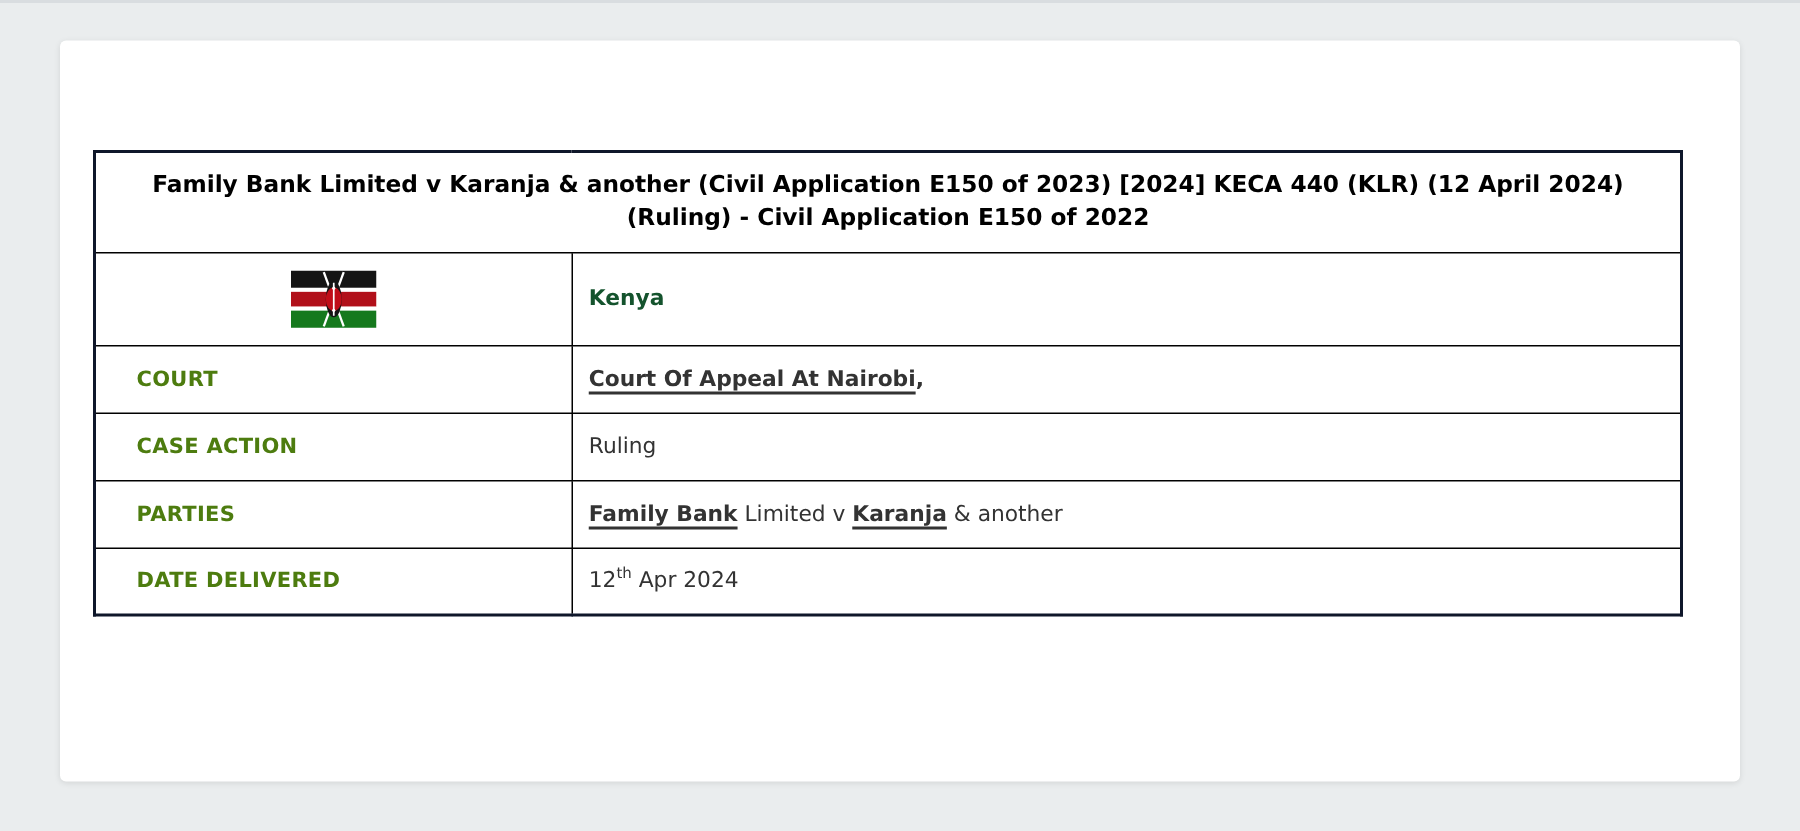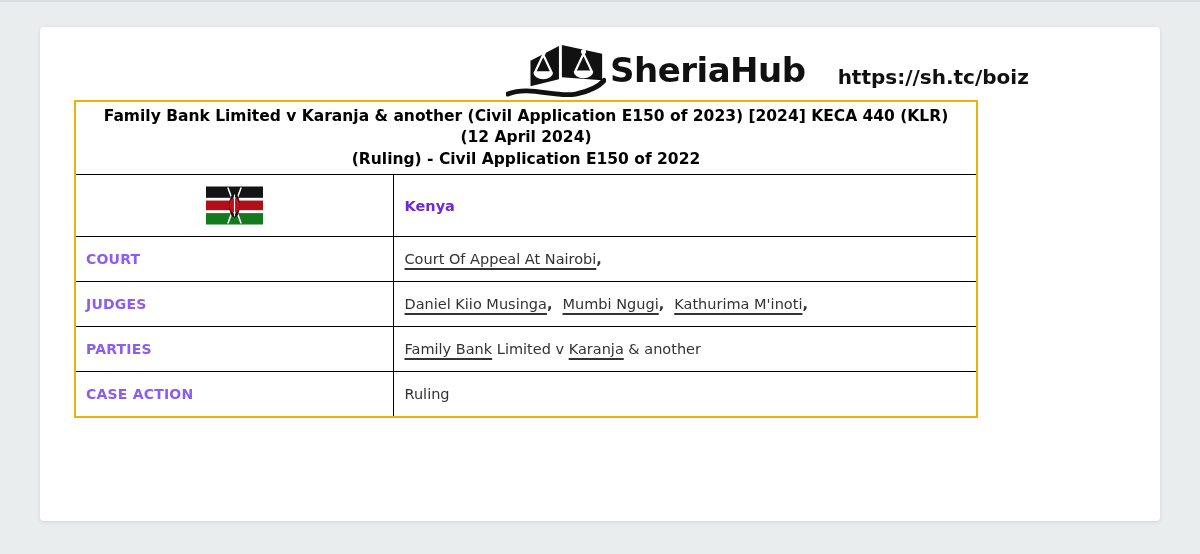--- a/index.html
+++ b/index.html
@@ -26,83 +26,62 @@
     font-size:34px;font-weight:bold;color:#111;
     letter-spacing:-0.5px;margin-left:4px;white-space:nowrap;
   }
   .site-url{
     font-size:20px;font-weight:bold;color:#111;
     margin-left:32px;margin-top:13px;white-space:nowrap;
     text-decoration:none;
   }
   
   table.case-table{
-    position:absolute;left:34px;top:73px;width:904px;
+    position:absolute;left:22px;top:73px;width:1060px;
     border-collapse:collapse;table-layout:fixed;
-    border:2px solid #eab308;
+    border:2px solid #0f172a;
   }
   .case-table td{
     border:1.5px solid #000;
     vertical-align:middle;
     box-sizing:border-box;
   }
   col.c1{width:318px;}
   .title-cell{
     height:67px;text-align:center;
     font-size:15.5px;font-weight:bold;color:#000;
     line-height:1.38;padding:4px 18px;
   }
   .title-line{display:block;}
   .flag-cell{height:62px;text-align:center;}
   .flag-svg{width:57px;height:39px;display:inline-block;vertical-align:middle;}
-  .country-cell{font-size:14.5px;font-weight:bold;color:#6d28d9;padding-left:11px;}
+  .country-cell{font-size:14.5px;font-weight:bold;color:#14532d;padding-left:11px;}
   .label-cell{
-    height:45px;padding-left:10px;
-    font-size:14px;font-weight:bold;color:#8b5cf6;letter-spacing:.2px;
+    height:45px;padding-left:27px;
+    font-size:14px;font-weight:bold;color:#4d7c0f;letter-spacing:.2px;
   }
   .value-cell{
     height:45px;padding-left:11px;
     font-size:14.5px;color:#333;white-space:pre-wrap;
   }
   .cell-link{
-    color:#333;font-weight:normal;text-decoration:underline;
+    color:#333;font-weight:bold;text-decoration:underline;
     text-decoration-thickness:1.5px;text-underline-offset:3.5px;
     cursor:pointer;
   }
   .btext{font-weight:bold;color:#333;}
   .value-cell sup{font-size:10px;line-height:0;}
 </style>
 </head>
 <body>
 
 <div class="top-strip"></div>
 
 <div class="card">
 
-  <div class="header">
-    <div class="header-inner">
-      <svg class="logo-icon" viewBox="0 0 100 55" aria-hidden="true">
-
-        <path d="M24,18 L53,3 L53,37 L24,44 Z" fill="#111"></path>
-        <path d="M56,2 L97,11 L97,38 L56,35 Z" fill="#111"></path>
-
-        <circle cx="37" cy="10" r="2.6" fill="#fff"></circle>
-        <path d="M37,12 L28.5,30 L45.5,30 Z" fill="none" stroke="#fff" stroke-width="2.2" stroke-linejoin="round"></path>
-        <path d="M27,30 A10,7 0 0 0 47,30 Z" fill="#fff"></path>
-
-        <circle cx="78" cy="9" r="2.6" fill="#fff"></circle>
-        <path d="M78,11 L69.5,29 L86.5,29 Z" fill="none" stroke="#fff" stroke-width="2.2" stroke-linejoin="round"></path>
-        <path d="M68,29 A10,7 0 0 0 88,29 Z" fill="#fff"></path>
-
-        <path d="M1,52 C22,43 50,56 70,52 C84,49 94,44 99,38" fill="none" stroke="#111" stroke-width="5" stroke-linecap="round"></path>
-      </svg>
-      <span class="brand">SheriaHub</span>
-      <a class="site-url">https://sh.tc/boiz</a>
-    </div>
-  </div>
 
   <table class="case-table">
     <colgroup>
         <col class="c1">
         <col>
       </colgroup>
     <tbody id="case-tbody">
       <tr>
         <td class="title-cell" colspan="2">
           <span class="title-line">Family Bank Limited v Karanja &amp; another (Civil Application E150 of 2023) [2024] KECA 440 (KLR) (12 April 2024)</span>
@@ -129,27 +108,27 @@
           </svg>
         </td>
         <td class="country-cell">Kenya</td>
       </tr>
 
     <tr>
           <td class="label-cell">COURT</td>
           <td class="value-cell"><a class="cell-link">Court Of Appeal At Nairobi</a><span class="btext">,</span></td>
         </tr>
         <tr>
-          <td class="label-cell">JUDGES</td>
-          <td class="value-cell"><a class="cell-link">Daniel Kiio Musinga</a><span class="btext">,  </span><a class="cell-link">Mumbi Ngugi</a><span class="btext">,  </span><a class="cell-link">Kathurima M'inoti</a><span class="btext">,</span></td>
+          <td class="label-cell">CASE ACTION</td>
+          <td class="value-cell"><span>Ruling</span></td>
         </tr>
         <tr>
           <td class="label-cell">PARTIES</td>
           <td class="value-cell"><a class="cell-link">Family Bank</a><span> Limited v </span><a class="cell-link">Karanja</a><span> &amp; another</span></td>
         </tr>
         <tr>
-          <td class="label-cell">CASE ACTION</td>
-          <td class="value-cell"><span>Ruling</span></td>
+          <td class="label-cell">DATE DELIVERED</td>
+          <td class="value-cell"><span>12</span><sup>th</sup><span> Apr 2024</span></td>
         </tr>
       </tbody>
   </table>
 
 </div>
 
 </body></html>

